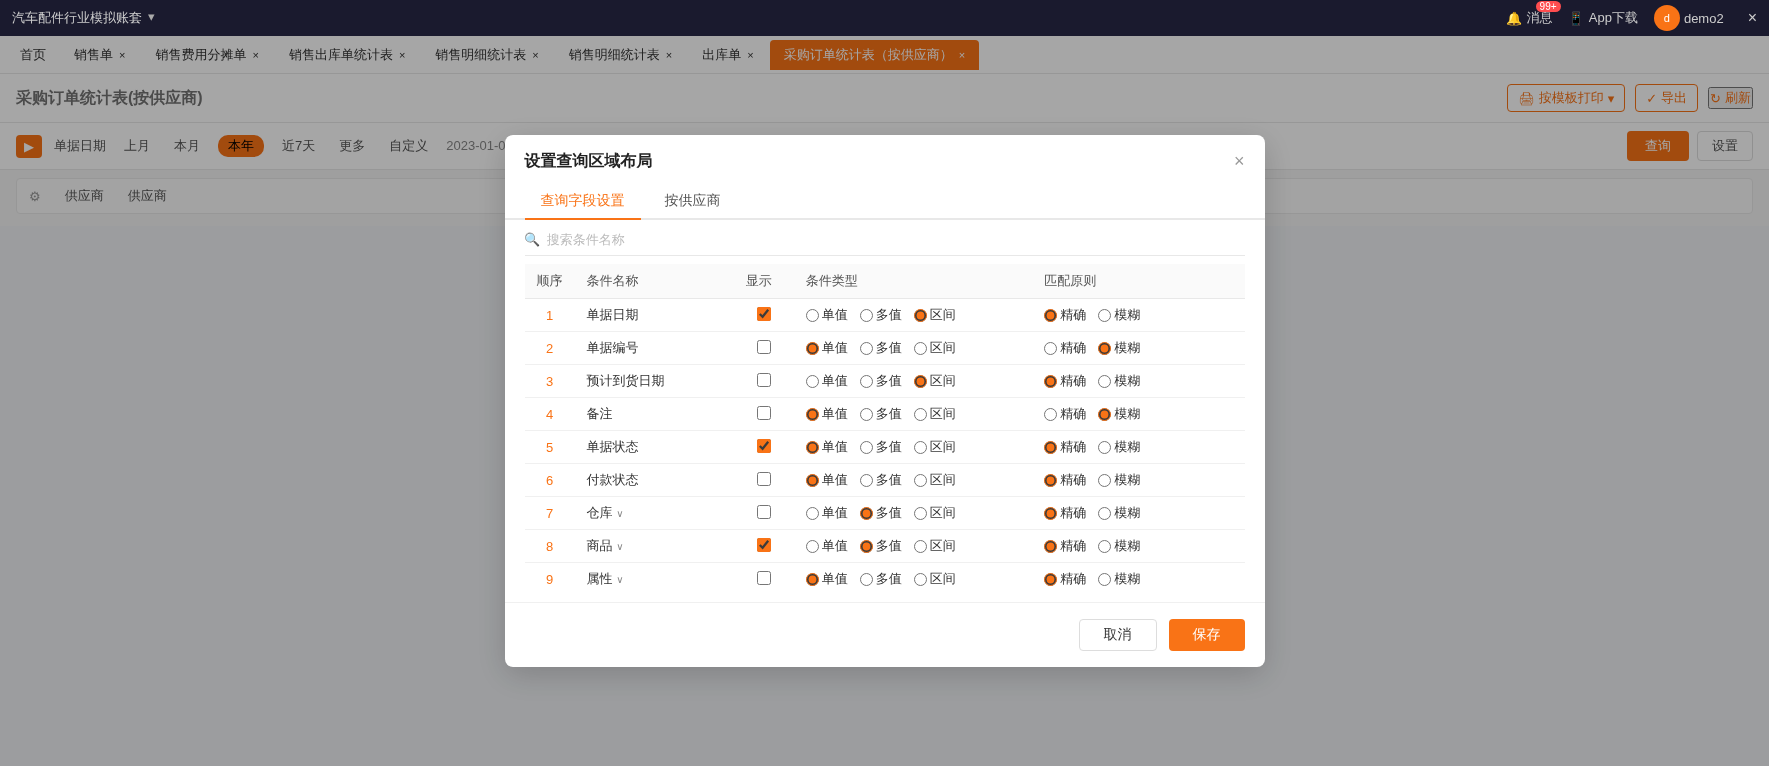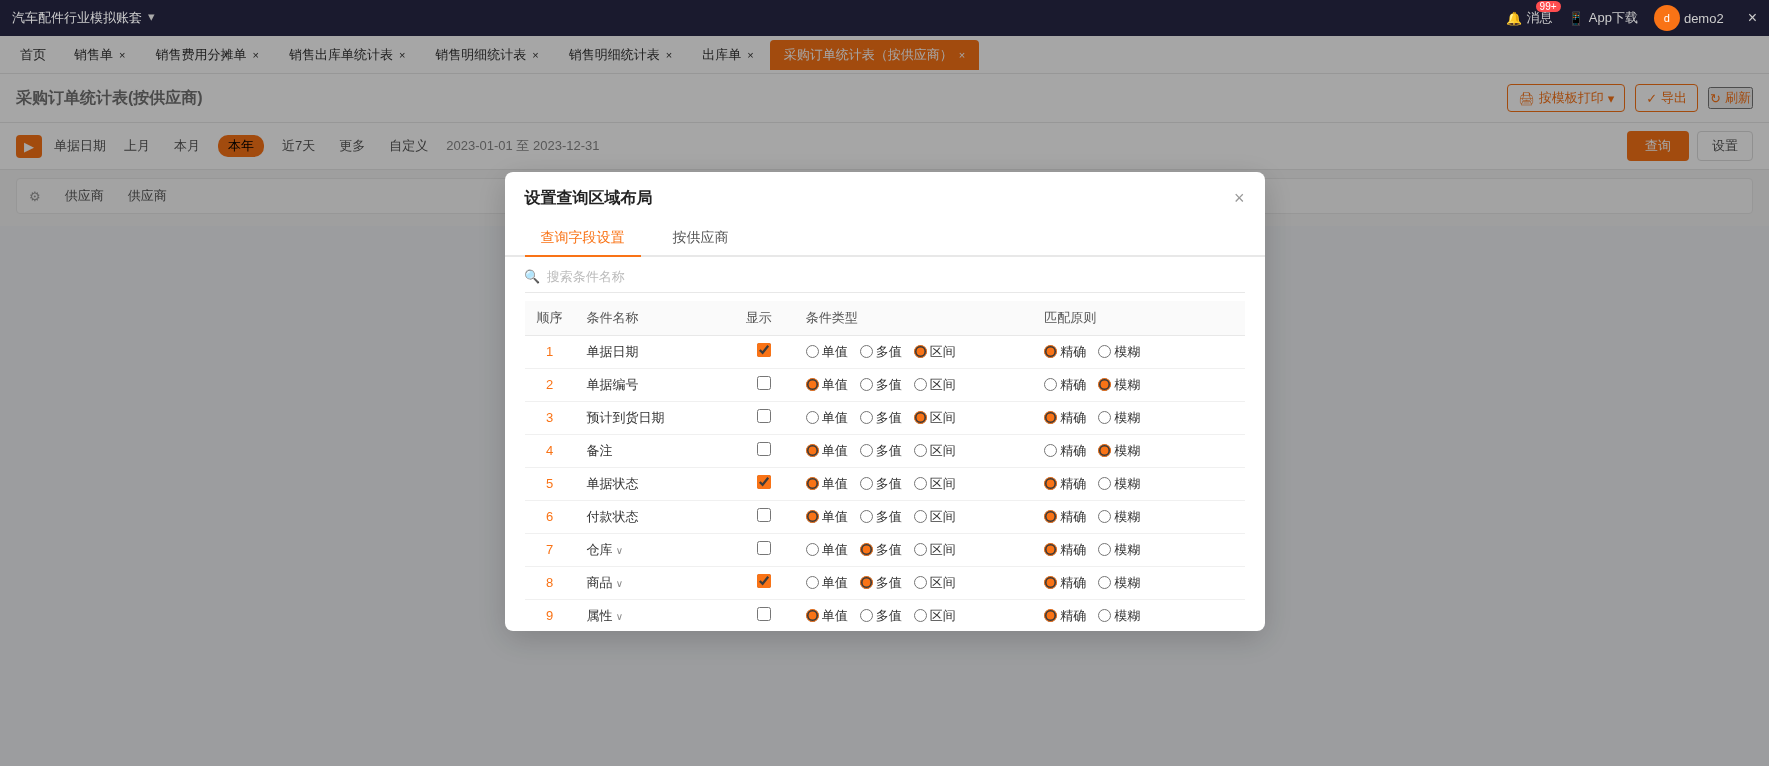--- a/index.html
+++ b/index.html
@@ -125,21 +125,21 @@
       padding: 16px 20px 0 20px;
       display: flex;
       align-items: center;
       justify-content: space-between;
       border-bottom: none;
     }
     .modal-title { font-size: 16px; font-weight: bold; color: #222; }
     .modal-close { cursor: pointer; font-size: 18px; color: #999; background: none; border: none; }
     .modal-tabs {
       display: flex;
-      gap: 16px;
+      gap: 8px;
       padding: 0 20px;
       border-bottom: 2px solid #e8e8e8;
       margin-top: 12px;
     }
     .modal-tab {
       padding: 8px 16px;
       font-size: 14px;
       cursor: pointer;
       color: #555;
       border-bottom: 2px solid transparent;
@@ -179,21 +179,21 @@
       text-align: left;
     }
     .config-table td {
       border-bottom: 1px solid #f0f0f0;
       padding: 7px 12px;
       font-size: 13px;
       color: #333;
       vertical-align: middle;
     }
     .col-order { width: 50px; color: #f97316; text-align: center; }
-    .col-name { min-width: 120px; font-family: Liberation Serif, serif; }
+    .col-name { min-width: 120px; }
     .col-show { width: 60px; text-align: center; }
     .col-type { min-width: 180px; }
     .col-match { min-width: 160px; }
 
     
     .radio-group { display: flex; align-items: center; gap: 12px; }
     .radio-item { display: flex; align-items: center; gap: 3px; cursor: pointer; font-size: 13px; }
     .radio-item input[type="radio"] { accent-color: #f97316; cursor: pointer; }
 
     
@@ -649,14 +649,18 @@
                       <span>模糊</span>
                     </label>
                   </div>
                 </td>
               </tr>
             </tbody>
         </table>
       </div>
     </div>
 
+    <div class="modal-footer">
+      <button class="btn-cancel">取消</button>
+      <button class="btn-save">保存</button>
+    </div>
   </div>
 </div>
 
 </body></html>

